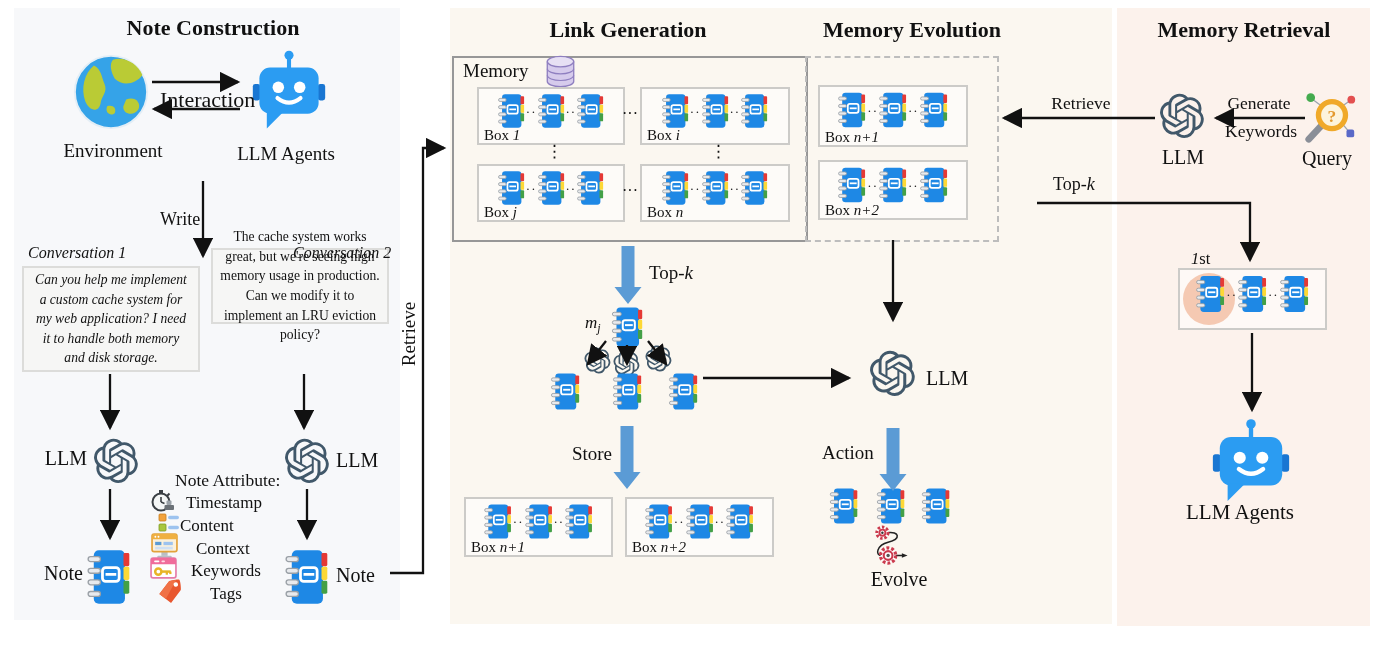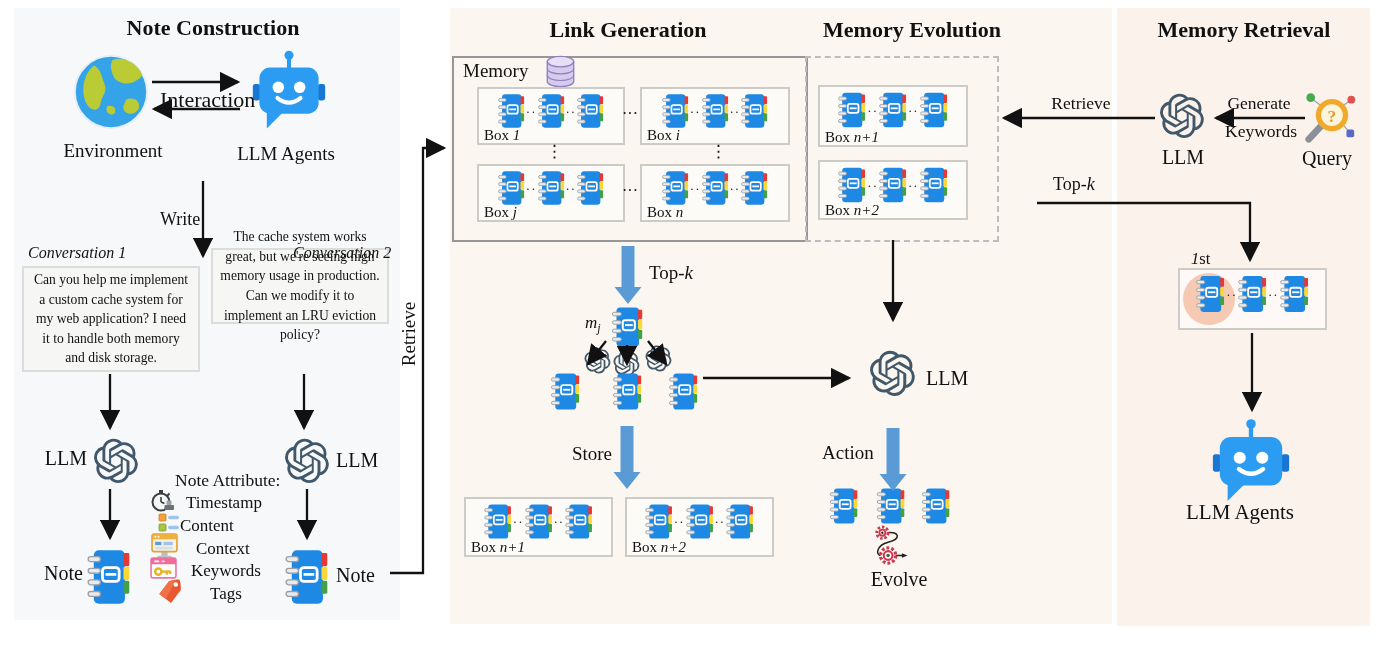--- a/index.html
+++ b/index.html
@@ -69,21 +69,21 @@
     <path d="M31,59 Q45,70 59,59" stroke="#fff" stroke-width="5" fill="none" stroke-linecap="round"></path>
   </svg>
     </span>
   <div class="t lbl19 ctr" style="left:113px;top:140px;">Environment</div>
   <div class="t lbl19 ctr" style="left:286px;top:143px;">LLM Agents</div>
   <div class="t" style="left:160px;top:87px;font-size:22px;">Interaction</div>
   <div class="t" style="left:160px;top:209px;width:38px;text-align:right;font-size:18px;">Write</div>
 
   <div class="t convlabel" style="left:28px;top:244px;">Conversation 1</div>
   <div class="t convlabel" style="left:293px;top:244px;">Conversation 2</div>
-  <div class="convbox" style="left:22px;top:266px;width:178px;height:106px;">
+  <div class="convbox" style="left:22px;top:266px;width:178px;height:106px;font-style:italic;">
     <span>Can you help me implement a custom cache system for my web application? I need it to handle both memory and disk storage.</span>
   </div>
   <div class="convbox" style="left:211px;top:248px;width:178px;height:76px;">
     <span>The cache system works great, but we're seeing high memory usage in production. Can we modify it to implement an LRU eviction policy?</span>
   </div>
 
   <div class="t lbl20" style="left:35px;top:447px;width:52px;text-align:right;">LLM</div>
   <span class="icon-abs" style="left:93px;top:438px;width:46px;height:46px;">
       <svg viewBox="-0.4 -0.4 24.9 24.9" xmlns="http://www.w3.org/2000/svg">
     <path fill="var(--openai-slate)" d="M22.2819 9.8211a5.9847 5.9847 0 0 0-.5157-4.9108 6.0462 6.0462 0 0 0-6.5098-2.9A6.0651 6.0651 0 0 0 4.9807 4.1818a5.9847 5.9847 0 0 0-3.9977 2.9 6.0462 6.0462 0 0 0 .7427 7.0966 5.98 5.98 0 0 0 .511 4.9107 6.051 6.051 0 0 0 6.5146 2.9001A5.9847 5.9847 0 0 0 13.2599 24a6.0557 6.0557 0 0 0 5.7718-4.2058 5.9894 5.9894 0 0 0 3.9977-2.9001 6.0557 6.0557 0 0 0-.7475-7.073zm-9.022 12.6081a4.4755 4.4755 0 0 1-2.8764-1.0408l.1419-.0804 4.7783-2.7582a.7948.7948 0 0 0 .3927-.6813v-6.7369l2.02 1.1686a.071.071 0 0 1 .038.0615v5.5826a4.504 4.504 0 0 1-4.4945 4.4849zm-9.6607-4.1254a4.4708 4.4708 0 0 1-.5346-3.0137l.142.0852 4.783 2.7582a.7712.7712 0 0 0 .7806 0l5.8428-3.3685v2.3324a.0804.0804 0 0 1-.0332.0615L9.74 19.9502a4.4992 4.4992 0 0 1-6.1408-1.6464zM2.3408 7.8956a4.485 4.485 0 0 1 2.3655-1.9728V11.6a.7664.7664 0 0 0 .3879.6765l5.8144 3.3543-2.0201 1.1685a.0757.0757 0 0 1-.071 0l-4.8303-2.7865A4.504 4.504 0 0 1 2.3408 7.8956zm16.5963 3.8558L13.1038 8.364 15.1192 7.2a.0757.0757 0 0 1 .071 0l4.8303 2.7913a4.4944 4.4944 0 0 1-.6765 8.1042v-5.6772a.79.79 0 0 0-.407-.667zm2.0107-3.0231l-.142-.0852-4.7735-2.7818a.7759.7759 0 0 0-.7854 0L9.409 9.2297V6.8974a.0662.0662 0 0 1 .0284-.0615l4.8303-2.7866a4.4992 4.4992 0 0 1 6.6802 4.66zM8.3065 12.863l-2.02-1.1638a.0804.0804 0 0 1-.038-.0567V6.0742a4.4992 4.4992 0 0 1 7.3757-3.4537l-.142.0805L8.704 5.459a.7948.7948 0 0 0-.3927.6813zm1.0976-2.3654l2.602-1.4998 2.6069 1.4998v2.9994l-2.5974 1.4997-2.6067-1.4997z"></path>

